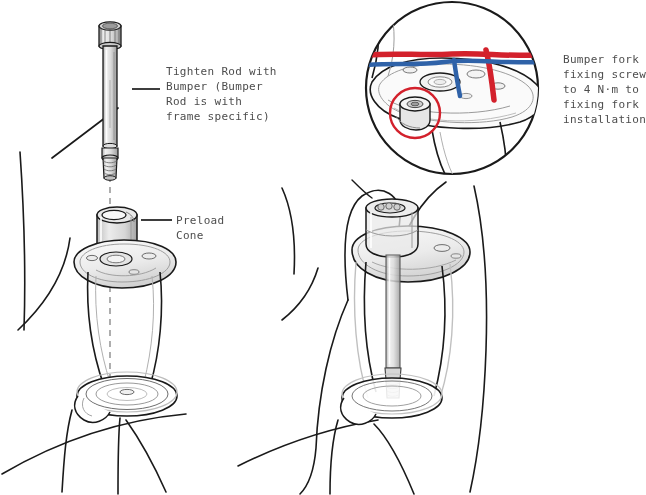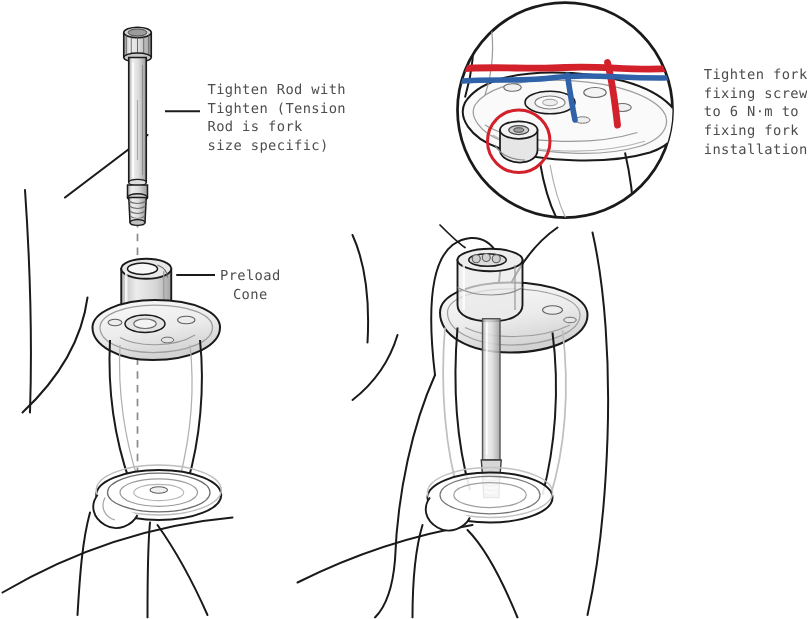--- a/index.html
+++ b/index.html
@@ -25,21 +25,21 @@
   .anno {
     position: absolute;
     color: #4d4d4d;
     font-family: "DejaVu Sans Mono", "Liberation Mono", monospace;
     font-size: 11px;
     line-height: 15px;
     letter-spacing: 0.3px;
     white-space: pre;
   }
   #anno-tension-rod { left: 166px; top: 64px; }
-  #anno-preload-cone { left: 176px; top: 213px; text-align: center; }
+  #anno-preload-cone { left: 176px; top: 213px; }
   #anno-tighten { left: 563px; top: 52px; }
 </style>
 </head>
 <body>
 
 <div id="page">
 
   <svg class="svg-layer" viewBox="0 0 646 495">
     <defs>
       <linearGradient id="rodGrad" x1="0" y1="0" x2="1" y2="0">
@@ -280,26 +280,26 @@
 
       <circle cx="415" cy="113" r="25" fill="none" stroke="#d3212c" stroke-width="2.4"></circle>
 
       <path d="M540,92 L558,92" fill="none" stroke="#1a1a1a" stroke-width="0"></path>
     </g>
 
     <path d="M352,180 C360,188 366,194 372,198" fill="none" stroke="#1a1a1a" stroke-width="1.4" stroke-linecap="round"></path>
   </svg>
 
   <div class="anno" id="anno-tension-rod"><span>Tighten Rod with</span>
-<span>Tighten (Tension</span>
-<span>Rod is fork</span>
-<span>size specific)</span></div>
+<span>Bumper (Bumper</span>
+<span>Rod is with</span>
+<span>frame specific)</span></div>
 
   <div class="anno" id="anno-preload-cone"><span>Preload</span>
 <span>Cone</span></div>
 
-  <div class="anno" id="anno-tighten"><span>Tighten fork</span>
+  <div class="anno" id="anno-tighten"><span>Bumper fork</span>
 <span>fixing screw</span>
-<span>to 6 N·m to</span>
+<span>to 4 N·m to</span>
 <span>fixing fork</span>
 <span>installation.</span></div>
 
 </div>
 
 </body></html>

